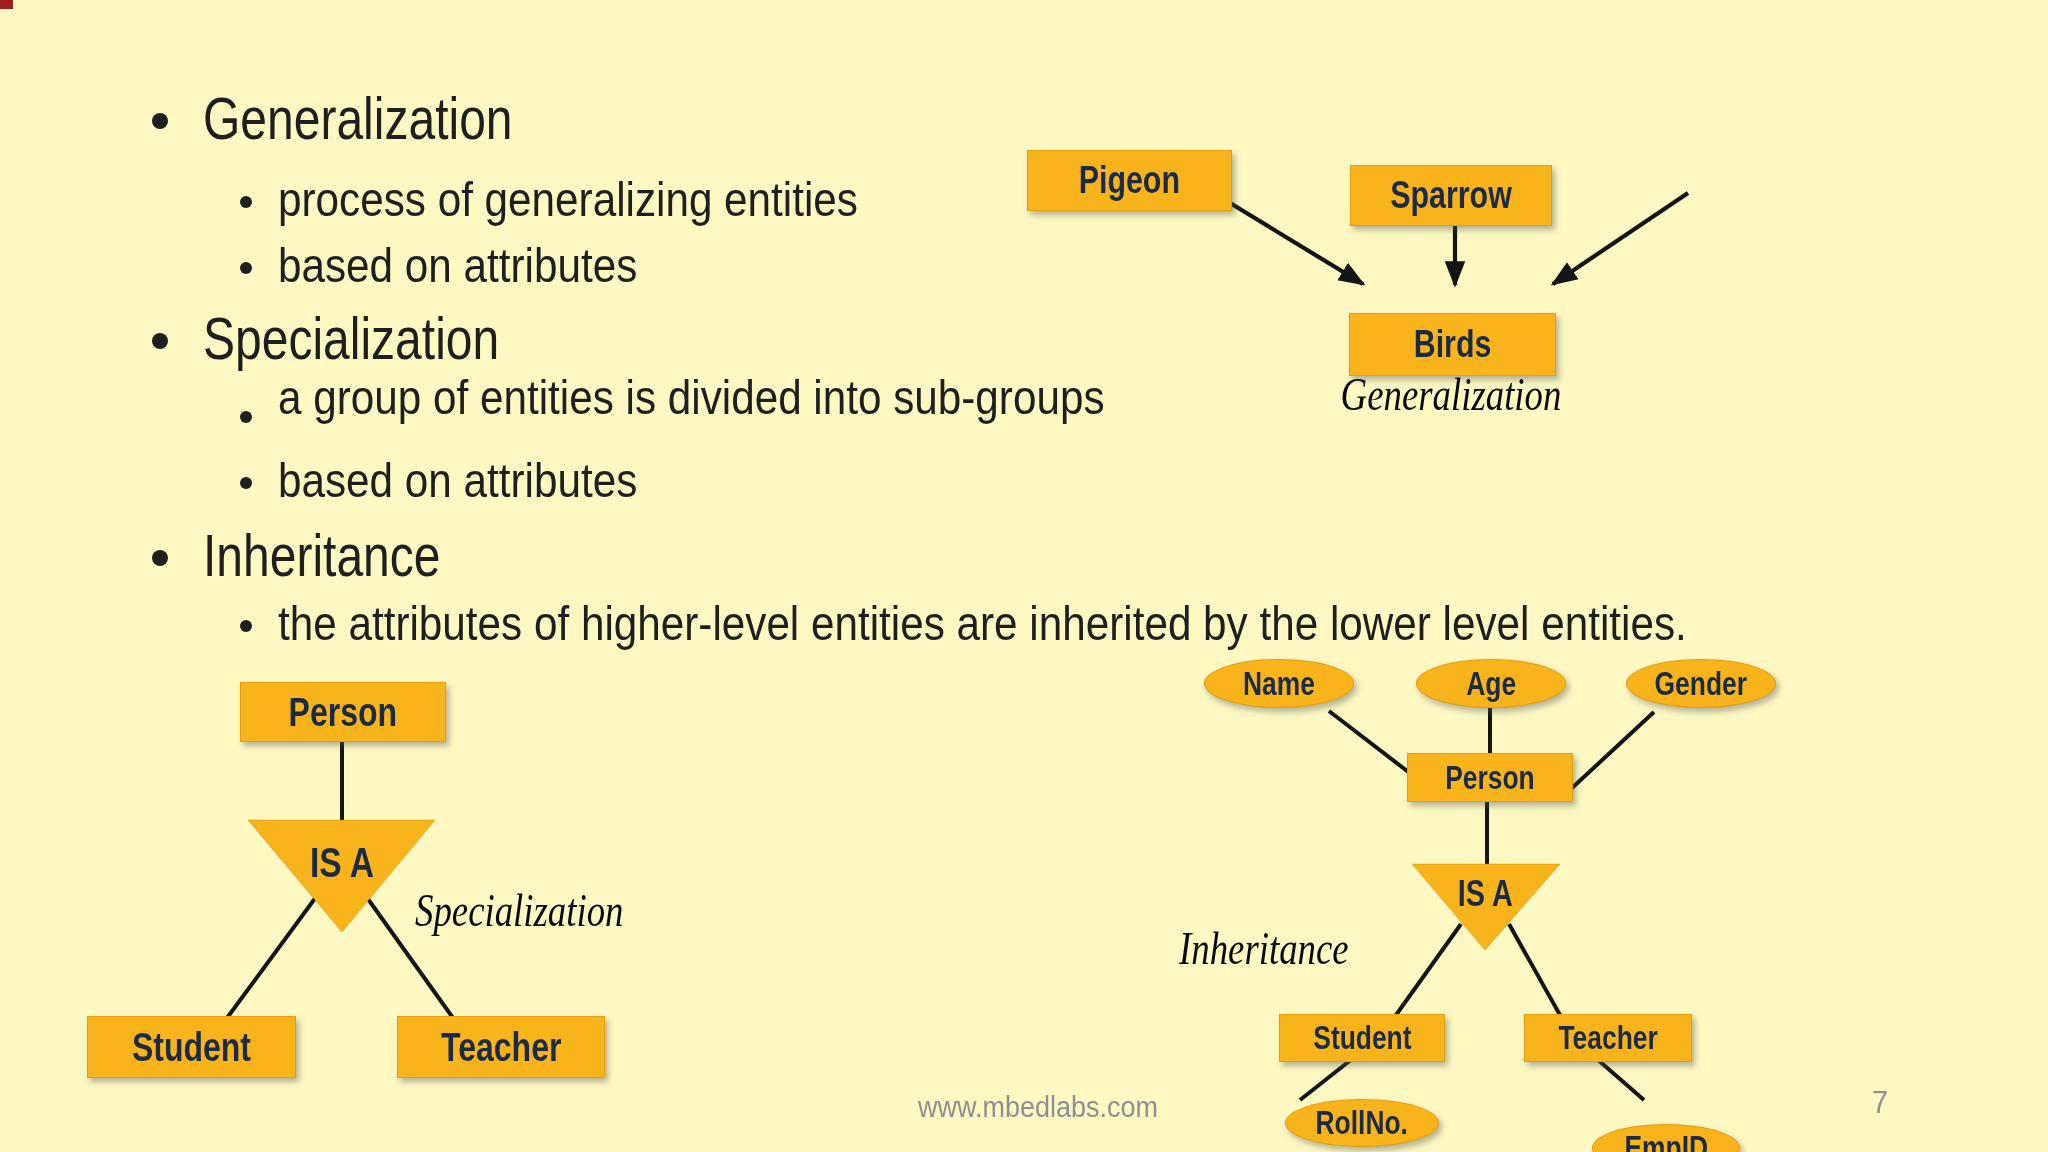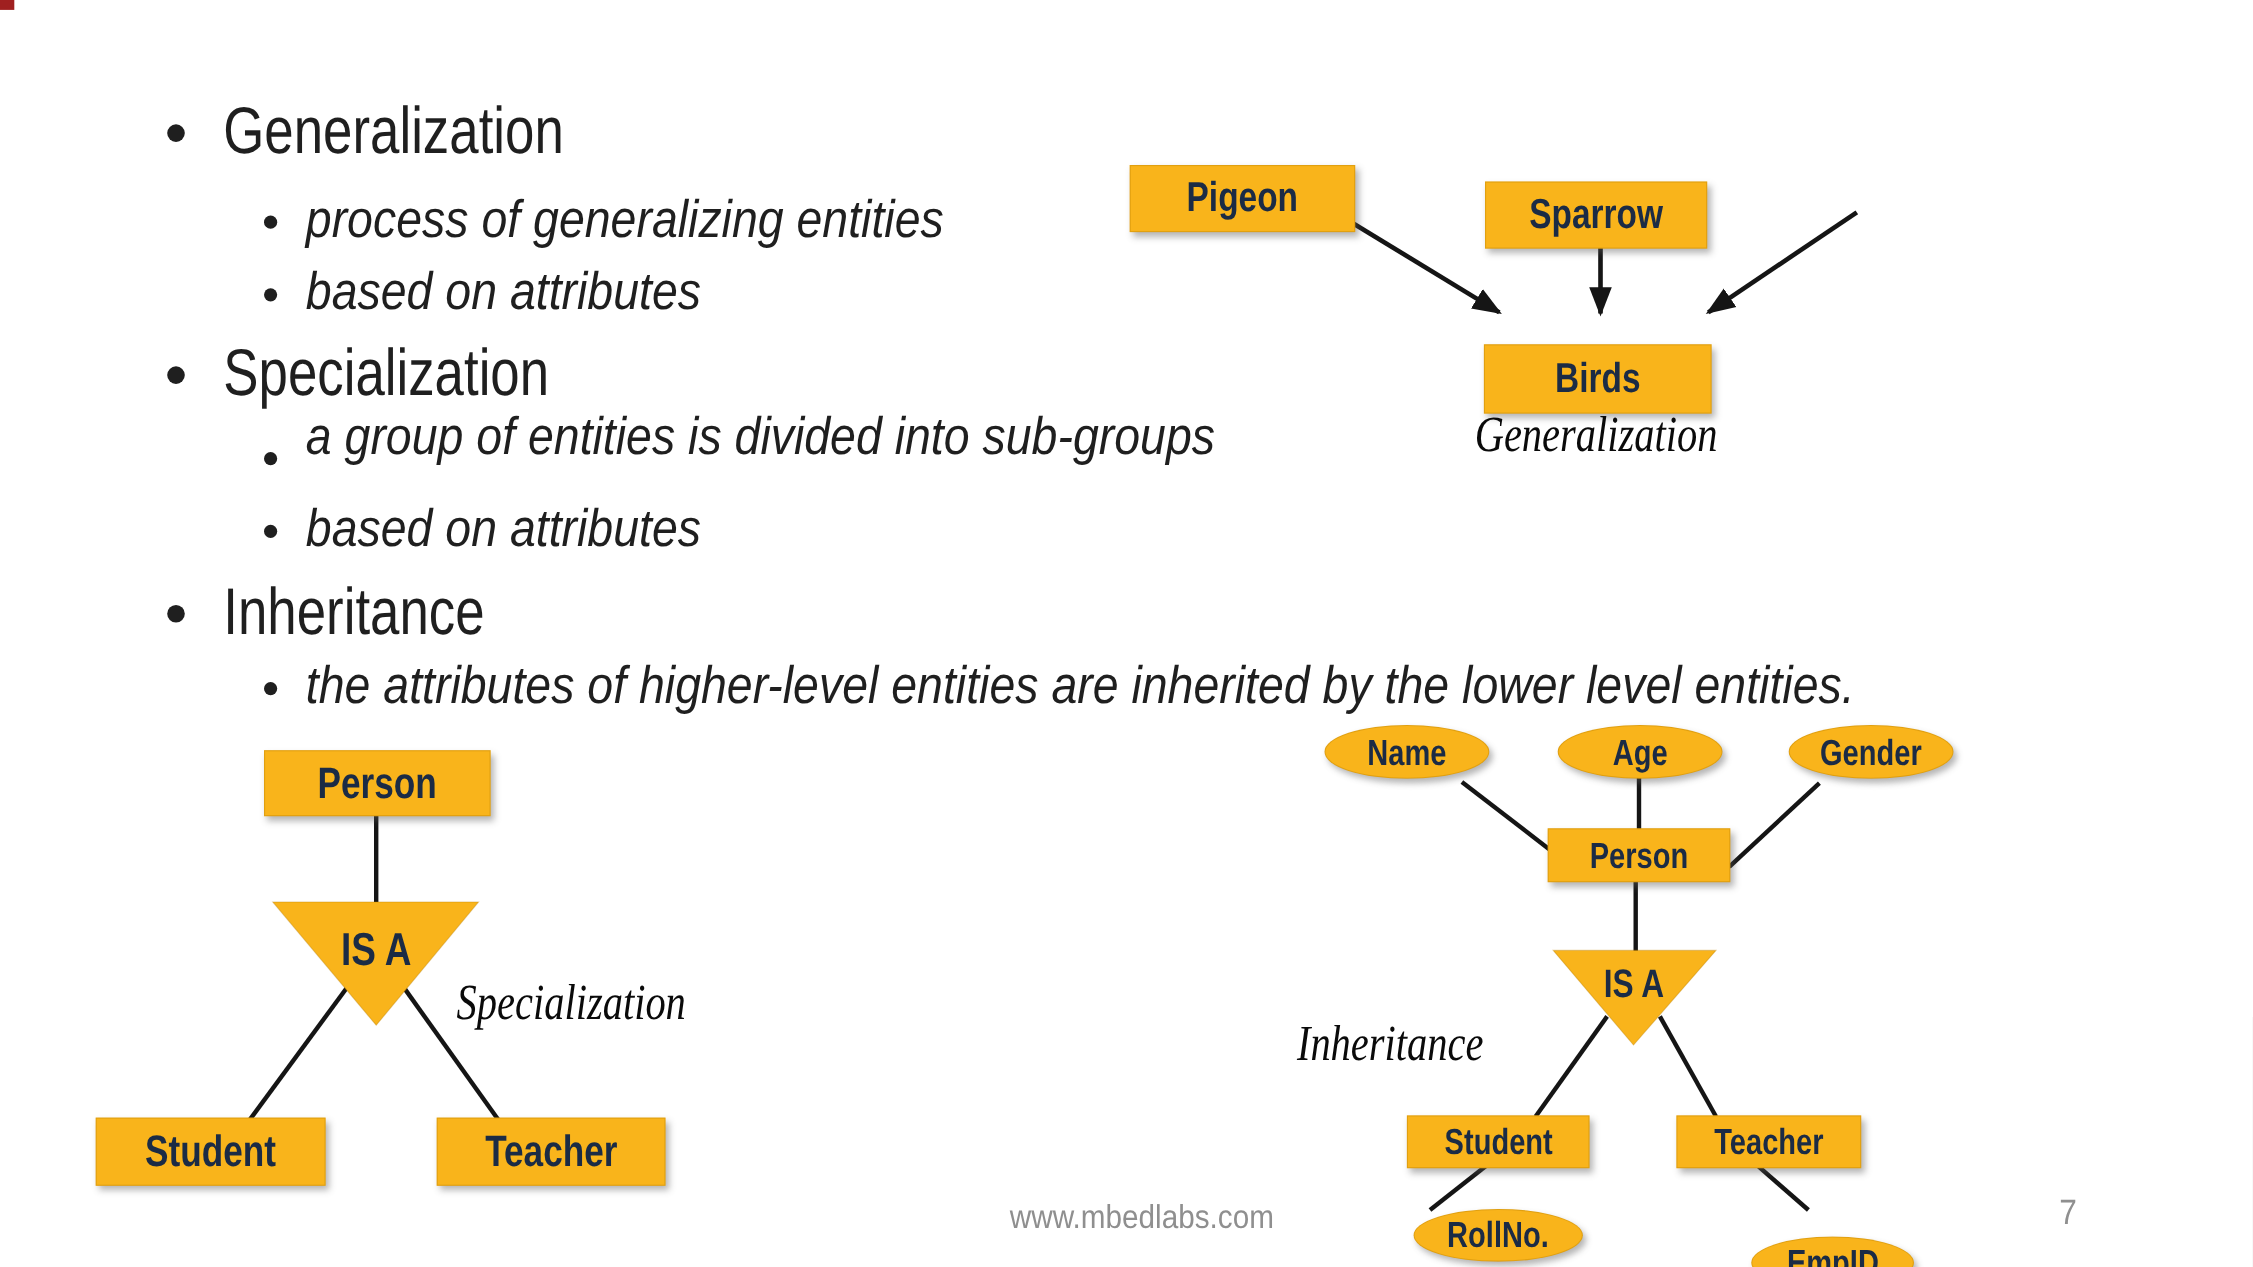--- a/index.html
+++ b/index.html
@@ -1,27 +1,27 @@
 <!DOCTYPE html>
 <html><head>
 <meta charset="utf-8">
 <style>
   html,body{margin:0;padding:0;background:#e9e9e9;}
   .slide{
-    position:relative;width:2048px;height:1152px;background:#ffffff;
+    position:relative;width:2048px;height:1152px;background:#fef9c3;
     overflow:hidden;font-family:"Liberation Sans",sans-serif;
   }
   
   .edges{position:absolute;left:0;top:0;z-index:1;pointer-events:none;}
   
   .bl{position:absolute;line-height:1;color:#1F1F1F;white-space:nowrap;z-index:2;}
   .bl .tx{display:inline-block;transform-origin:0 50%;}
   .bl.main{font-size:60px;}
   .bl.main .tx{transform:scaleX(.80);}
-  .bl.sub{font-size:48px;font-style:italic;}
+  .bl.sub{font-size:48px;}
   .bl.sub .tx{transform:scaleX(.88);}
   .dot{position:absolute;background:#1F1F1F;border-radius:50%;z-index:2;}
   .dot.main{width:16px;height:16px;}
   .dot.sub{width:12px;height:12px;}
   
   .entity{
     position:absolute;z-index:3;display:flex;align-items:center;justify-content:center;
     background:#F9B41B;border:1px solid rgba(190,130,0,.40);
     box-shadow:3px 4px 6px rgba(90,90,90,.45);
     color:#1B2B45;font-weight:700;white-space:nowrap;

